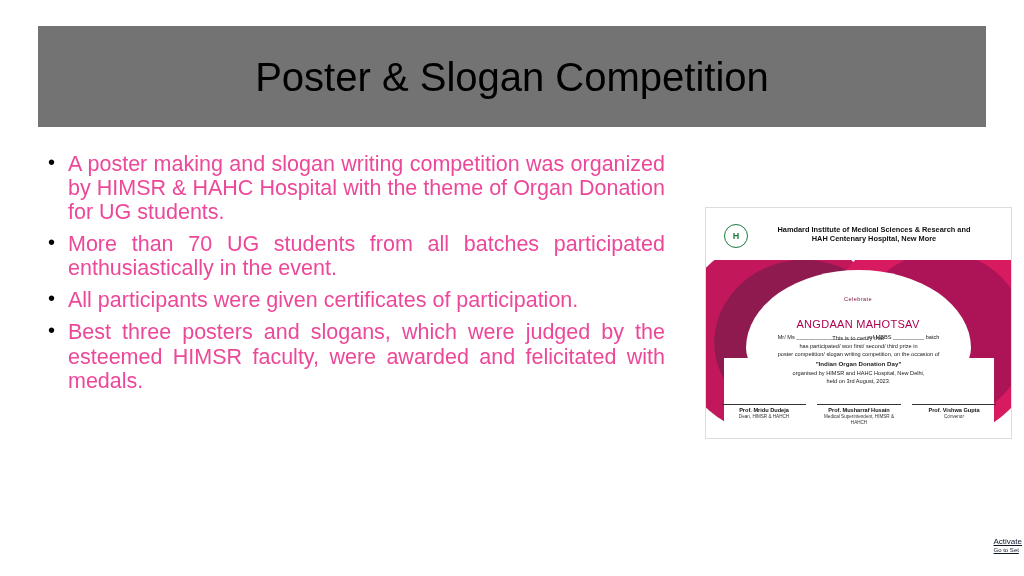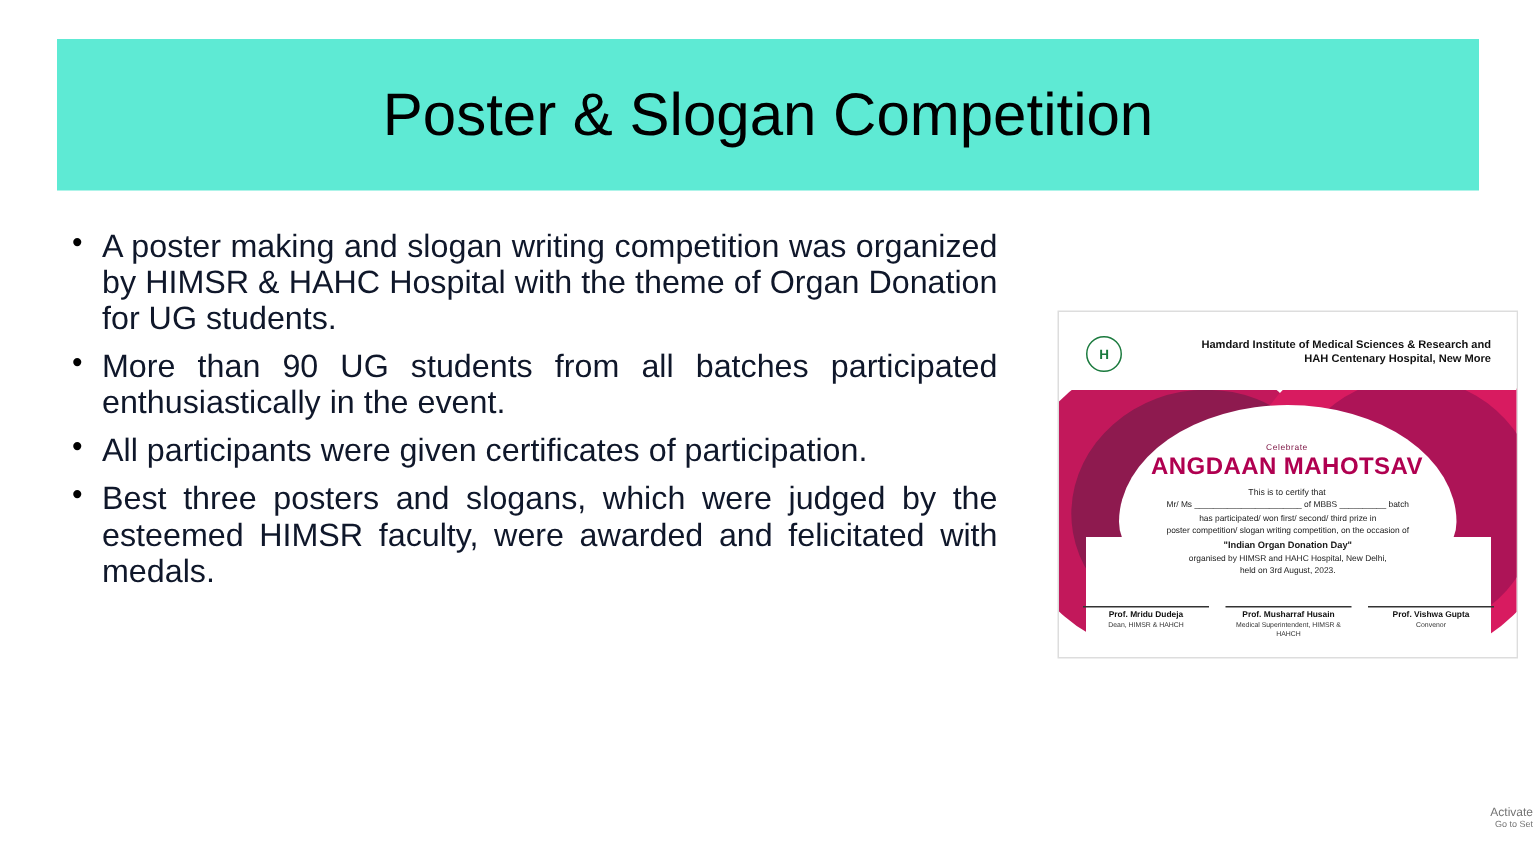--- a/index.html
+++ b/index.html
@@ -19,21 +19,21 @@
     width: 1024px;
     height: 576px;
     background: #ffffff;
   }
   .title-banner {
     position: absolute;
     left: 38px;
     top: 26px;
     width: 948px;
     height: 101px;
-    background: #5eead4;
+    background: #737373;
     display: flex;
     align-items: center;
     justify-content: center;
   }
   .title-text {
     font-size: 40px;
     color: #000000;
     font-family: "Liberation Sans", sans-serif;
     letter-spacing: 0px;
     font-weight: 400;
@@ -48,21 +48,21 @@
     margin: 0;
     padding: 0;
     list-style: none;
   }
   .body-list li {
     position: relative;
     padding-left: 28px;
     margin-bottom: 8px;
     font-size: 21.5px;
     line-height: 1.12;
-    color: #0f172a;
+    color: #ec4899;
     text-align: justify;
     text-justify: inter-word;
   }
   .body-list li::before {
     content: "\2022";
     position: absolute;
     left: 8px;
     top: -1px;
     font-size: 20px;
     color: #000000;
@@ -158,42 +158,42 @@
   .cert-logo span {
     font-size: 9px;
     color: #1b7a3e;
     font-weight: bold;
   }
   .cert-header-text {
     font-size: 7.4px;
     font-weight: bold;
     color: #111111;
     line-height: 1.25;
-    text-align: right;
+    text-align: center;
     flex: 1 1 auto;
     padding-top: 1px;
   }
   .cert-center {
     position: absolute;
     left: 52px;
     top: 88px;
     width: 200px;
     text-align: center;
   }
   .cert-celebrate {
     font-size: 5.6px;
     color: #7a1040;
     letter-spacing: 0.4px;
   }
   .cert-title {
-    font-size: 16px;
-    font-weight: bold;
+    font-size: 11px;
+    font-weight: normal;
     color: #b00050;
     letter-spacing: 0.3px;
-    margin-top: 1px;
+    margin-top: 16px;
   }
   .cert-sub {
     font-size: 5.8px;
     color: #222222;
     margin-top: 5px;
   }
   .cert-body {
     position: absolute;
     left: 30px;
     top: 125px;
@@ -231,39 +231,40 @@
   .cert-sign .r {
     font-size: 4.6px;
     color: #333333;
     display: block;
     line-height: 1.3;
   }
   .watermark {
     position: absolute;
     right: 2px;
     bottom: 22px;
-    text-align: right;
-    color: #737373;
+    text-align: left;
+    color: #0f172a;
     line-height: 1.2;
+    text-decoration: underline;
   }
   .watermark .w1 { font-size: 8px; }
   .watermark .w2 { font-size: 6px; }
 </style>
 </head>
 <body>
 
 <div class="slide">
 
   <div class="title-banner">
     <div class="title-text">Poster &amp; Slogan Competition</div>
   </div>
 
   <ul class="body-list">
     <li>A poster making and slogan writing competition was organized by HIMSR &amp; HAHC Hospital with the theme of Organ Donation for UG students.</li>
-    <li>More than 90 UG students from all batches participated enthusiastically in the event.</li>
+    <li>More than 70 UG students from all batches participated enthusiastically in the event.</li>
     <li>All participants were given certificates of participation.</li>
     <li>Best three posters and slogans, which were judged by the esteemed HIMSR faculty, were awarded and felicitated with medals.</li>
   </ul>
 
   <div class="cert-wrap">
     <div class="cert-inner">
       <div class="swoosh sw1"></div>
       <div class="swoosh sw2"></div>
       <div class="swoosh sw3"></div>
       <div class="swoosh sw4"></div>

